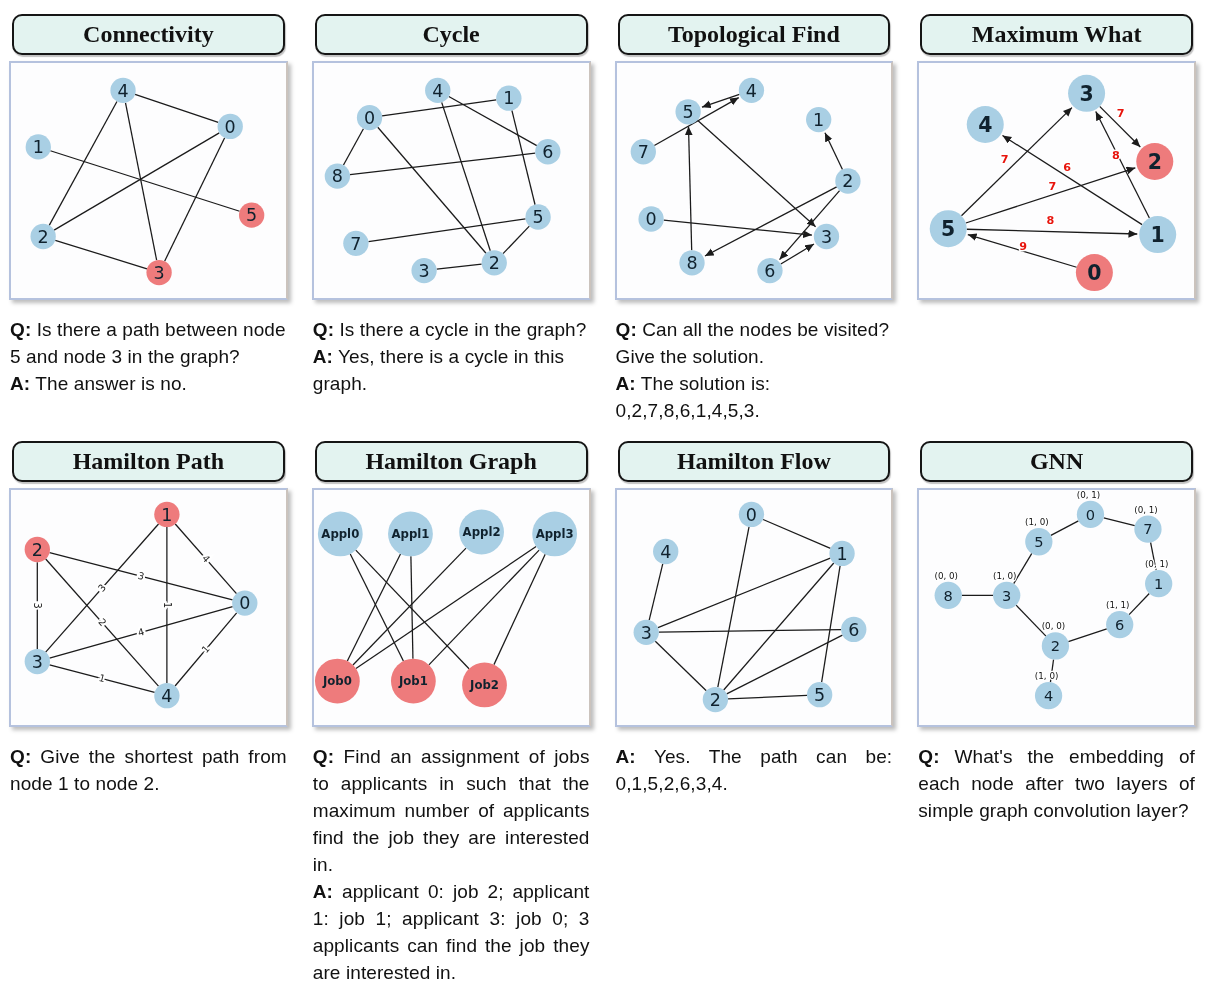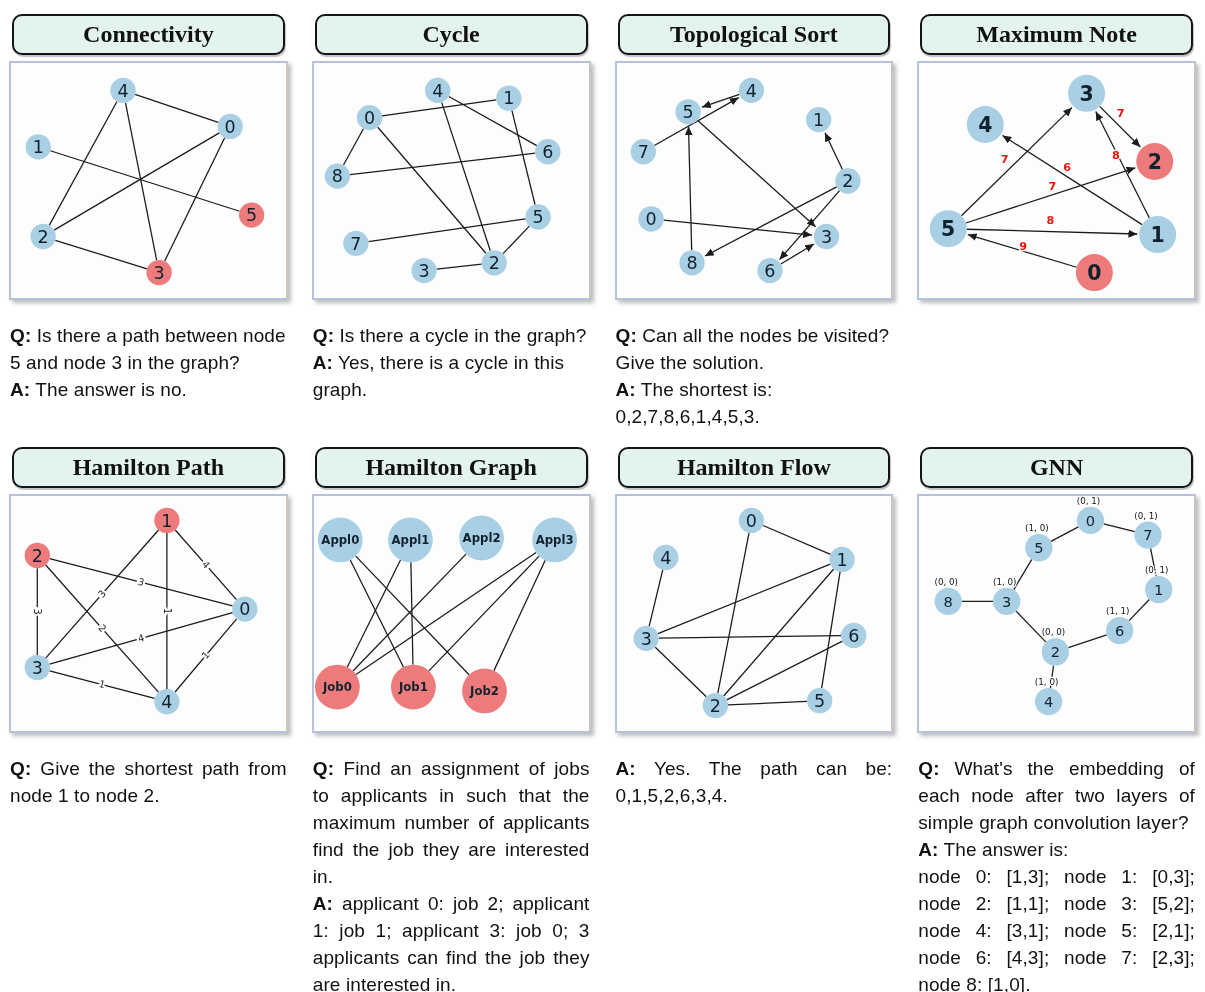--- a/index.html
+++ b/index.html
@@ -11,21 +11,21 @@
     text-align:center;font-family:"Liberation Serif",serif;font-weight:bold;
     font-size:24px;line-height:1.25;padding:3px 2px 4px 2px;margin:2px 3px 6px 3px;
     box-shadow:1px 2px 1px rgba(120,120,120,.45);
   }
   .graph-box{
     height:235px;background:#fdfdfe;
     border:2px solid #b5c2de;border-right-color:#cbc3bd;
     box-shadow:3px 3px 4px #bdbdbd;
   }
   .graph-box svg{width:100%;height:100%;display:block;}
-  .qa{margin-top:23px;font-size:19px;line-height:1.42;letter-spacing:.1px;padding:0 1px;}
+  .qa{margin-top:17px;font-size:19px;line-height:1.42;letter-spacing:.1px;padding:0 1px;}
   .qa p{margin:0;white-space:pre-line;}
   .qa b{font-weight:bold;}
   .justify p{text-align:justify;}
 </style>
 </head>
 <body>
 
 <div class="grid">
 
   <div class="panel">
@@ -93,21 +93,21 @@
           <text x="113" y="216.48" text-anchor="middle" font-size="18" font-weight="normal" fill="#10222e" font-family="&quot;DejaVu Sans&quot;,sans-serif">3</text>
         </svg>
     </div>
     <div class="qa">
       <p><b>Q:</b> <span>Is there a cycle in the graph?</span></p>
       <p><b>A:</b> <span>Yes, there is a cycle in this graph.</span></p>
     </div>
   </div>
 
   <div class="panel">
-    <div class="title-box">Topological Sort</div>
+    <div class="title-box">Topological Find</div>
     <div class="graph-box">
       <svg viewBox="0 0 282 235">
           <defs>
             <marker id="arw2" markerUnits="userSpaceOnUse" markerWidth="10" markerHeight="9" refX="9" refY="4" orient="auto">
               <path d="M0,0 L9,4 L0,8 Z" fill="#1b1b1b"></path>
             </marker>
           </defs>
           <line x1="125.68619239555608" y1="29.167750266119484" x2="87.20823954358914" y2="42.19105738524675" stroke="#1b1b1b" stroke-width="1.3" marker-end="url(#arw2)"></line>
           <line x1="38.305916898070556" y1="81.58312824704103" x2="124.95471127145706" y2="32.40408279187573" stroke="#1b1b1b" stroke-width="1.3" marker-end="url(#arw2)"></line>
           <line x1="76.66462778485628" y1="189.00432666318096" x2="73.38696794055045" y2="61.99500769632968" stroke="#1b1b1b" stroke-width="1.3" marker-end="url(#arw2)"></line>
@@ -132,27 +132,27 @@
           <circle cx="215" cy="175" r="13" fill="#a9cfe4"></circle>
           <text x="215" y="181.48" text-anchor="middle" font-size="18" font-weight="normal" fill="#10222e" font-family="&quot;DejaVu Sans&quot;,sans-serif">3</text>
           <circle cx="77" cy="202" r="13" fill="#a9cfe4"></circle>
           <text x="77" y="208.48" text-anchor="middle" font-size="18" font-weight="normal" fill="#10222e" font-family="&quot;DejaVu Sans&quot;,sans-serif">8</text>
           <circle cx="157" cy="210" r="13" fill="#a9cfe4"></circle>
           <text x="157" y="216.48" text-anchor="middle" font-size="18" font-weight="normal" fill="#10222e" font-family="&quot;DejaVu Sans&quot;,sans-serif">6</text>
         </svg>
     </div>
     <div class="qa">
       <p><b>Q:</b> <span>Can all the nodes be visited? Give the solution.</span></p>
-      <p><b>A:</b> <span>The shortest is:
+      <p><b>A:</b> <span>The solution is:
 0,2,7,8,6,1,4,5,3.</span></p>
     </div>
   </div>
 
   <div class="panel">
-    <div class="title-box">Maximum Note</div>
+    <div class="title-box">Maximum What</div>
     <div class="graph-box">
       <svg viewBox="0 0 282 235">
           <defs>
             <marker id="arw3" markerUnits="userSpaceOnUse" markerWidth="10" markerHeight="9" refX="9" refY="4" orient="auto">
               <path d="M0,0 L9,4 L0,8 Z" fill="#1b1b1b"></path>
             </marker>
           </defs>
           <line x1="185.4350288425444" y1="41.4350288425444" x2="227.1507575950825" y2="83.1507575950825" stroke="#1b1b1b" stroke-width="1.3" marker-end="url(#arw3)"></line>
           <text x="207" y="52" text-anchor="middle" font-size="11.5" font-weight="bold" fill="#e8150d" stroke="#ffffff" stroke-width="3" paint-order="stroke" font-family="&quot;DejaVu Sans&quot;,sans-serif">7</text>
           <line x1="43.57768954152576" y1="153.70916305442196" x2="156.99307998041888" y2="42.689872413533614" stroke="#1b1b1b" stroke-width="1.3" marker-end="url(#arw3)"></line>
@@ -328,18 +328,16 @@
           <circle cx="140" cy="157" r="14" fill="#a9cfe4"></circle>
           <text x="140" y="162.4" text-anchor="middle" font-size="15" font-weight="normal" fill="#10222e" font-family="&quot;DejaVu Sans&quot;,sans-serif">2</text>
           <text x="138" y="140" text-anchor="middle" font-size="9" fill="#111111" stroke="#ffffff" stroke-width="2.5" paint-order="stroke" font-family="&quot;DejaVu Sans&quot;,sans-serif">(0, 0)</text>
           <circle cx="133" cy="208" r="14" fill="#a9cfe4"></circle>
           <text x="133" y="213.4" text-anchor="middle" font-size="15" font-weight="normal" fill="#10222e" font-family="&quot;DejaVu Sans&quot;,sans-serif">4</text>
           <text x="131" y="191" text-anchor="middle" font-size="9" fill="#111111" stroke="#ffffff" stroke-width="2.5" paint-order="stroke" font-family="&quot;DejaVu Sans&quot;,sans-serif">(1, 0)</text>
         </svg>
     </div>
     <div class="qa justify">
       <p><b>Q:</b> <span>What's the embedding of each node after two layers of simple graph convolution layer?</span></p>
-      <p><b>A:</b> <span>The answer is:
-node 0: [1,3]; node 1: [0,3]; node 2: [1,1]; node 3: [5,2]; node 4: [3,1]; node 5: [2,1]; node 6: [4,3]; node 7: [2,3]; node 8: [1,0].</span></p>
     </div>
   </div>
 
 </div>
 
 </body></html>

